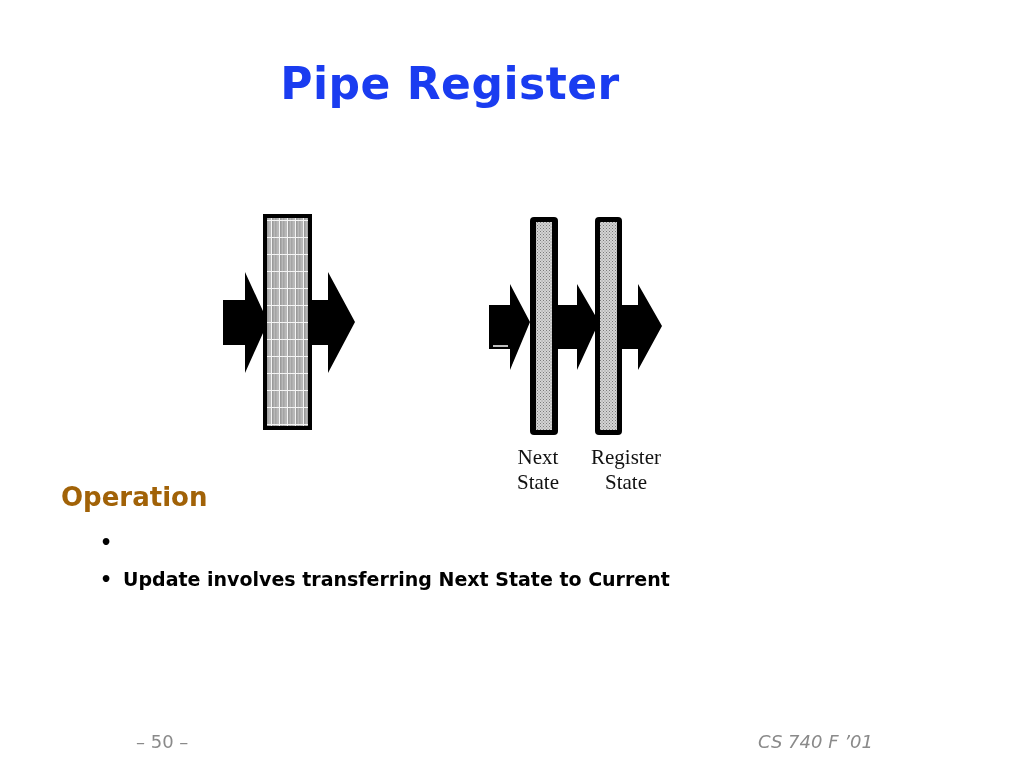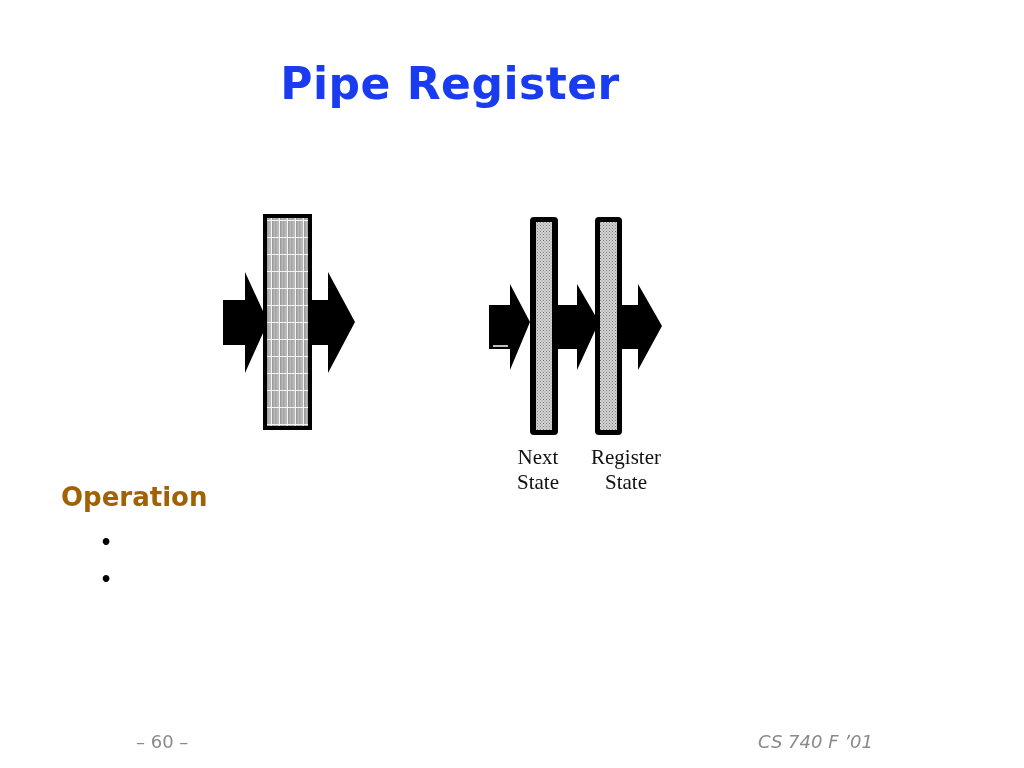--- a/index.html
+++ b/index.html
@@ -99,17 +99,18 @@
 </div>
 
 <div class="heading">Operation</div>
 
 <ul class="bullets">
   <li>
     <span class="dot">•</span>
   </li>
   <li>
     <span class="dot">•</span>
+    <span>Update involves transferring Next State to Current</span>
   </li>
 </ul>
 
-<div class="footer left">– 60 –</div>
+<div class="footer left">– 50 –</div>
 <div class="footer right">CS 740 F ’01</div>
 
 </body></html>

